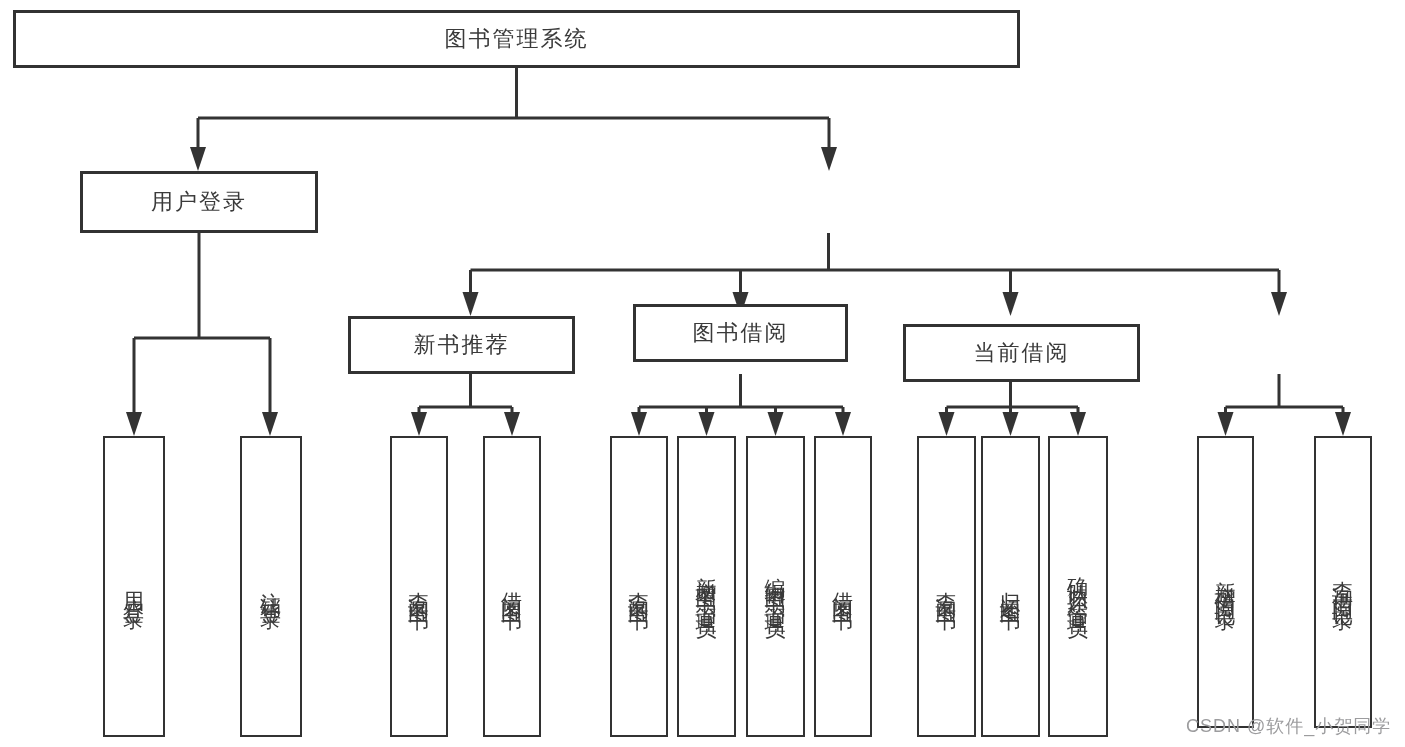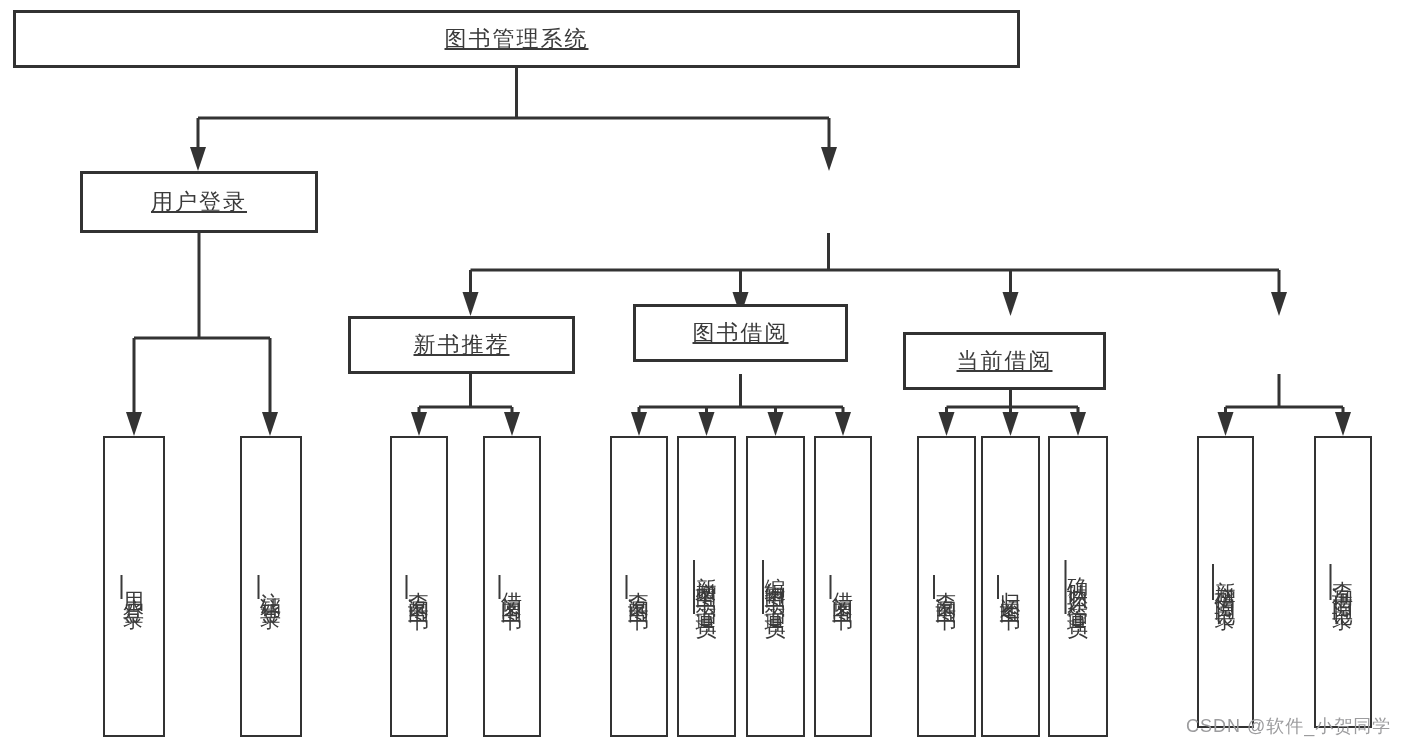--- a/index.html
+++ b/index.html
@@ -27,21 +27,20 @@
     display:flex;
     align-items:center;
     justify-content:center;
     color:#3a3a3a;
     z-index:1;
   }
   .box .t{
     font-size:22px;
     letter-spacing:2px;
     white-space:nowrap;
-    text-decoration:underline;
   }
   .leaf{
     border-width:2px;
   }
   .leaf .t{
     writing-mode:vertical-lr;
     text-orientation:mixed;
     font-size:21px;
     letter-spacing:6px;
     line-height:1;
@@ -112,21 +111,21 @@
   <div class="box" style="left:80px;top:171px;width:238px;height:62px">
     <span class="t">用户登录</span>
   </div>
 
   <div class="box" style="left:348px;top:316px;width:227px;height:58px">
     <span class="t">新书推荐</span>
   </div>
   <div class="box" style="left:633px;top:304px;width:215px;height:58px">
     <span class="t">图书借阅</span>
   </div>
-  <div class="box" style="left:903px;top:332px;width:203px;height:58px">
+  <div class="box" style="left:903px;top:324px;width:237px;height:58px">
     <span class="t">当前借阅</span>
   </div>
 
   <div class="box leaf" style="left:103px;top:436px;width:62px;height:301px">
     <span class="t">用户登录</span>
   </div>
   <div class="box leaf" style="left:240px;top:436px;width:62px;height:301px">
     <span class="t">注销登录</span>
   </div>
 

